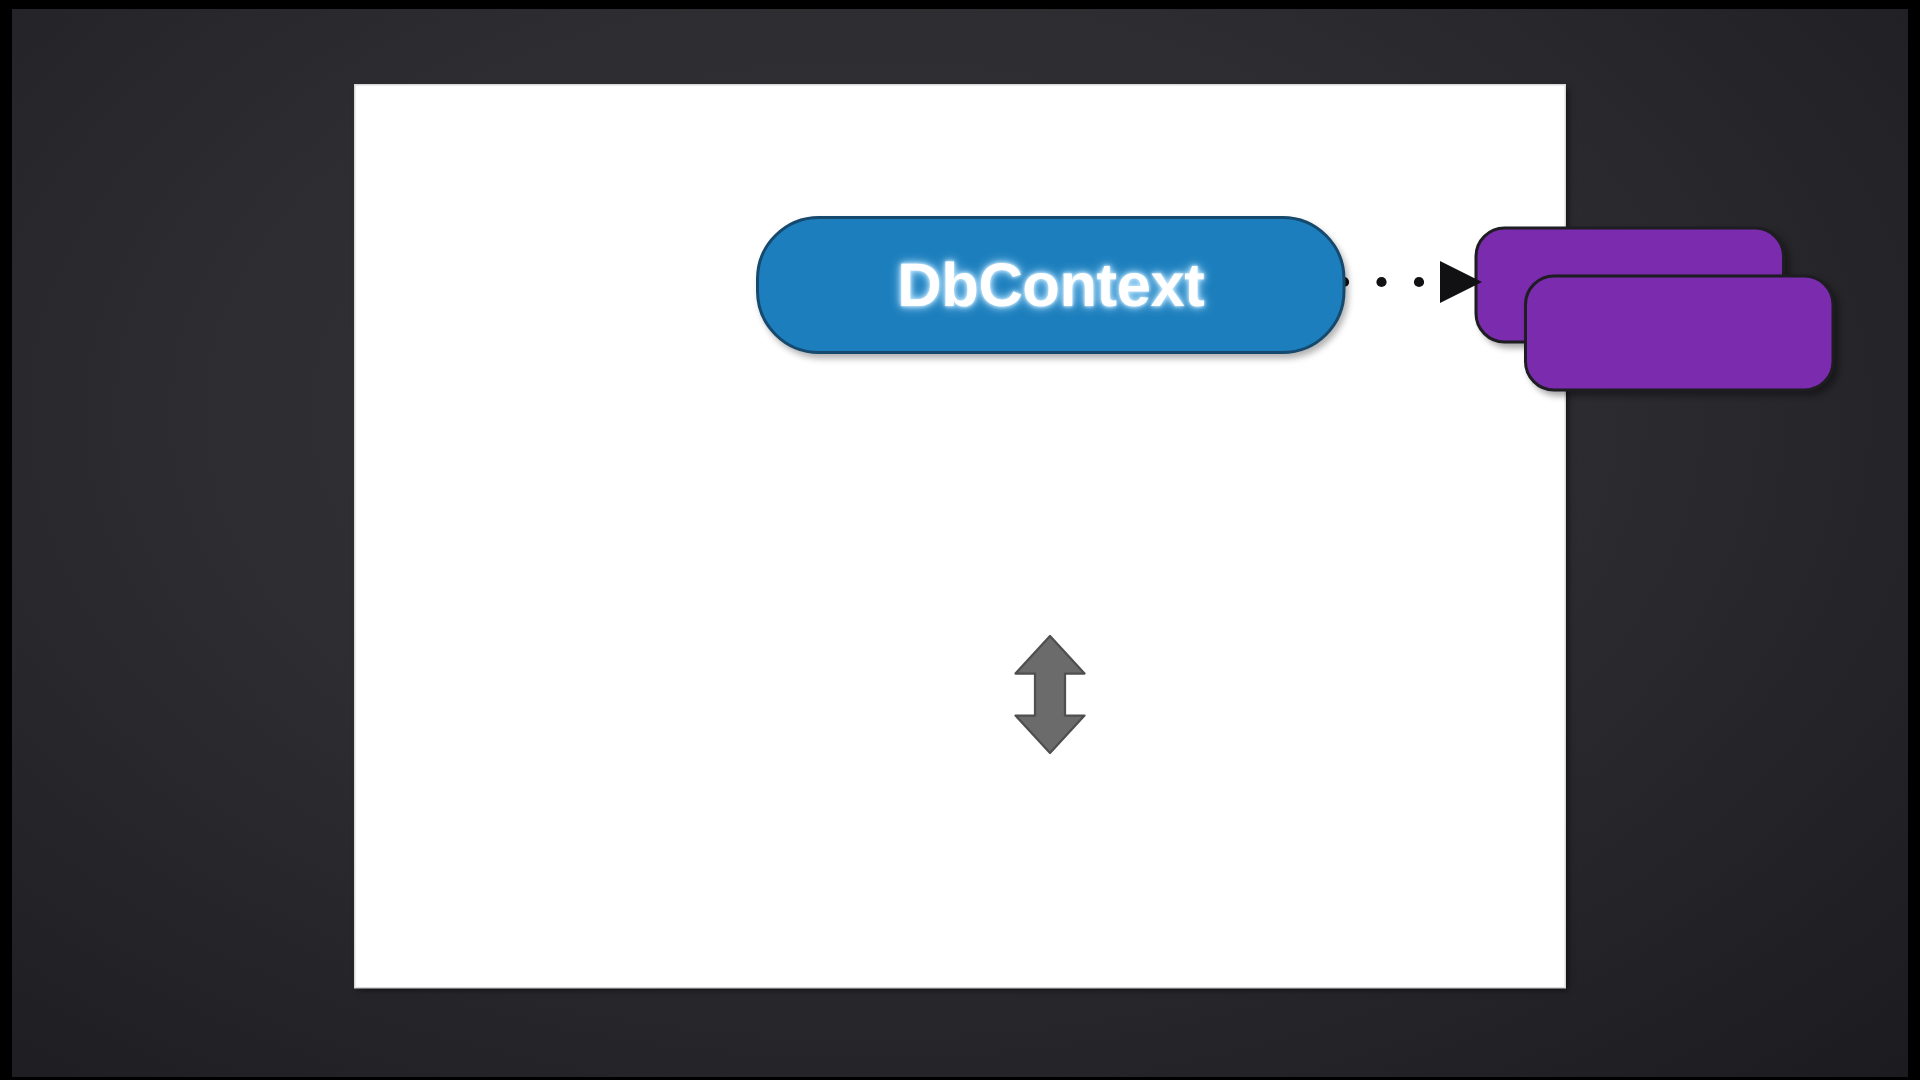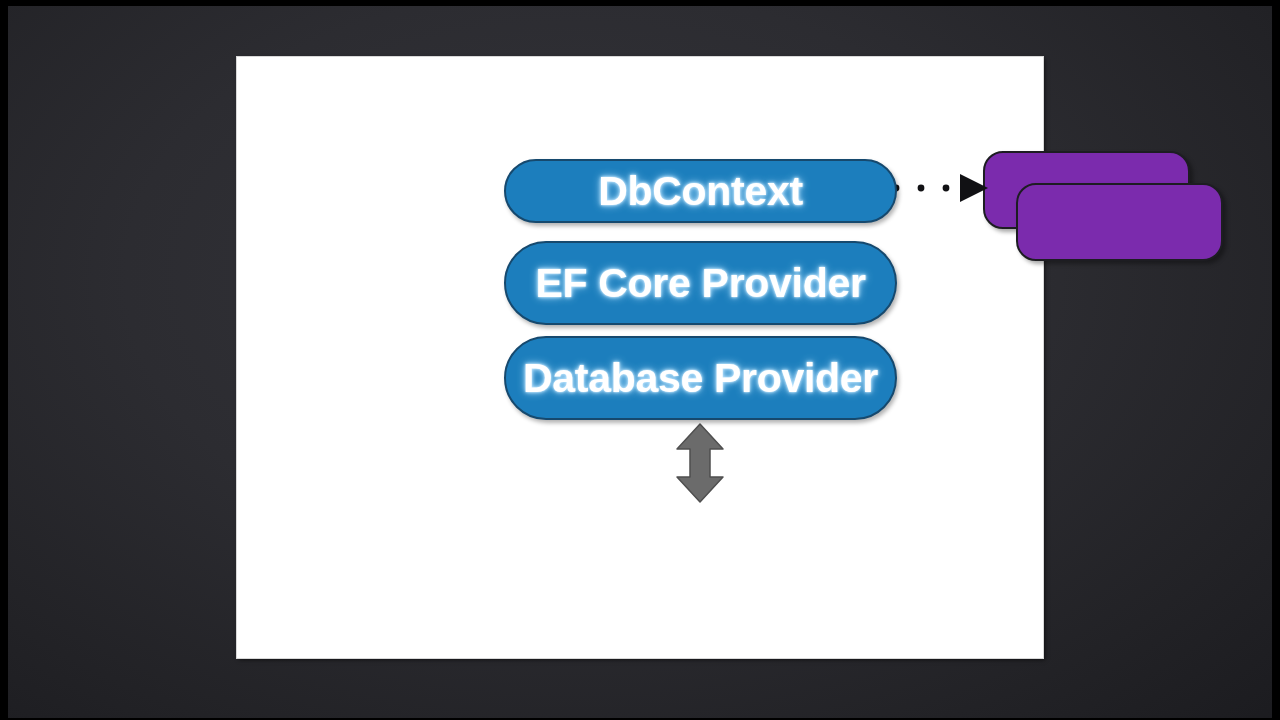--- a/index.html
+++ b/index.html
@@ -58,21 +58,21 @@
     font-size: 41px;
     font-weight: bold;
     letter-spacing: -0.3px;
     white-space: nowrap;
     text-shadow:
       0 0 4px #bfe6ff,
       0 0 8px #a8ddff,
       0 0 2px #ffffff;
   }
 
-  #box-dbcontext   { left: 267px; top: 87px;  width: 393px; height: 64px;  z-index: 6; margin-top: 15px; }
+  #box-dbcontext   { left: 267px; top: 87px;  width: 393px; height: 92px;  z-index: 6; }
   #box-efcore      { left: 267px; top: 184px; width: 393px; height: 84px;  z-index: 5; }
   #box-dbprovider  { left: 267px; top: 279px; width: 393px; height: 84px;  z-index: 4; }
 
   
   .purple-box {
     position: absolute;
     background: #7b2bad;
     border: 2.5px solid #1d1d22;
     border-radius: 20px;
     box-sizing: border-box;
@@ -145,27 +145,21 @@
 <div id="stage">
 
   <div id="backdrop"></div>
 
   <div id="slide">
 
     <div class="blue-box" id="box-dbcontext">
       <span class="label">DbContext</span>
     </div>
 
-    <div class="blue-box" id="box-efcore">
-      <span class="label">EF Core Provider</span>
-    </div>
 
-    <div class="blue-box" id="box-dbprovider">
-      <span class="label">Database Provider</span>
-    </div>
 
     <svg id="dotted-arrow" viewBox="0 0 100 36">
       <circle cx="4" cy="18" r="3.4" fill="#111114"></circle>
       <circle cx="29" cy="18" r="3.4" fill="#111114"></circle>
       <circle cx="54" cy="18" r="3.4" fill="#111114"></circle>
       <polygon points="68,4 96,18 68,32" fill="#111114"></polygon>
     </svg>
 
     <div class="purple-box" id="dbset-back"></div>
     <div class="purple-box" id="dbset-mid"></div>

